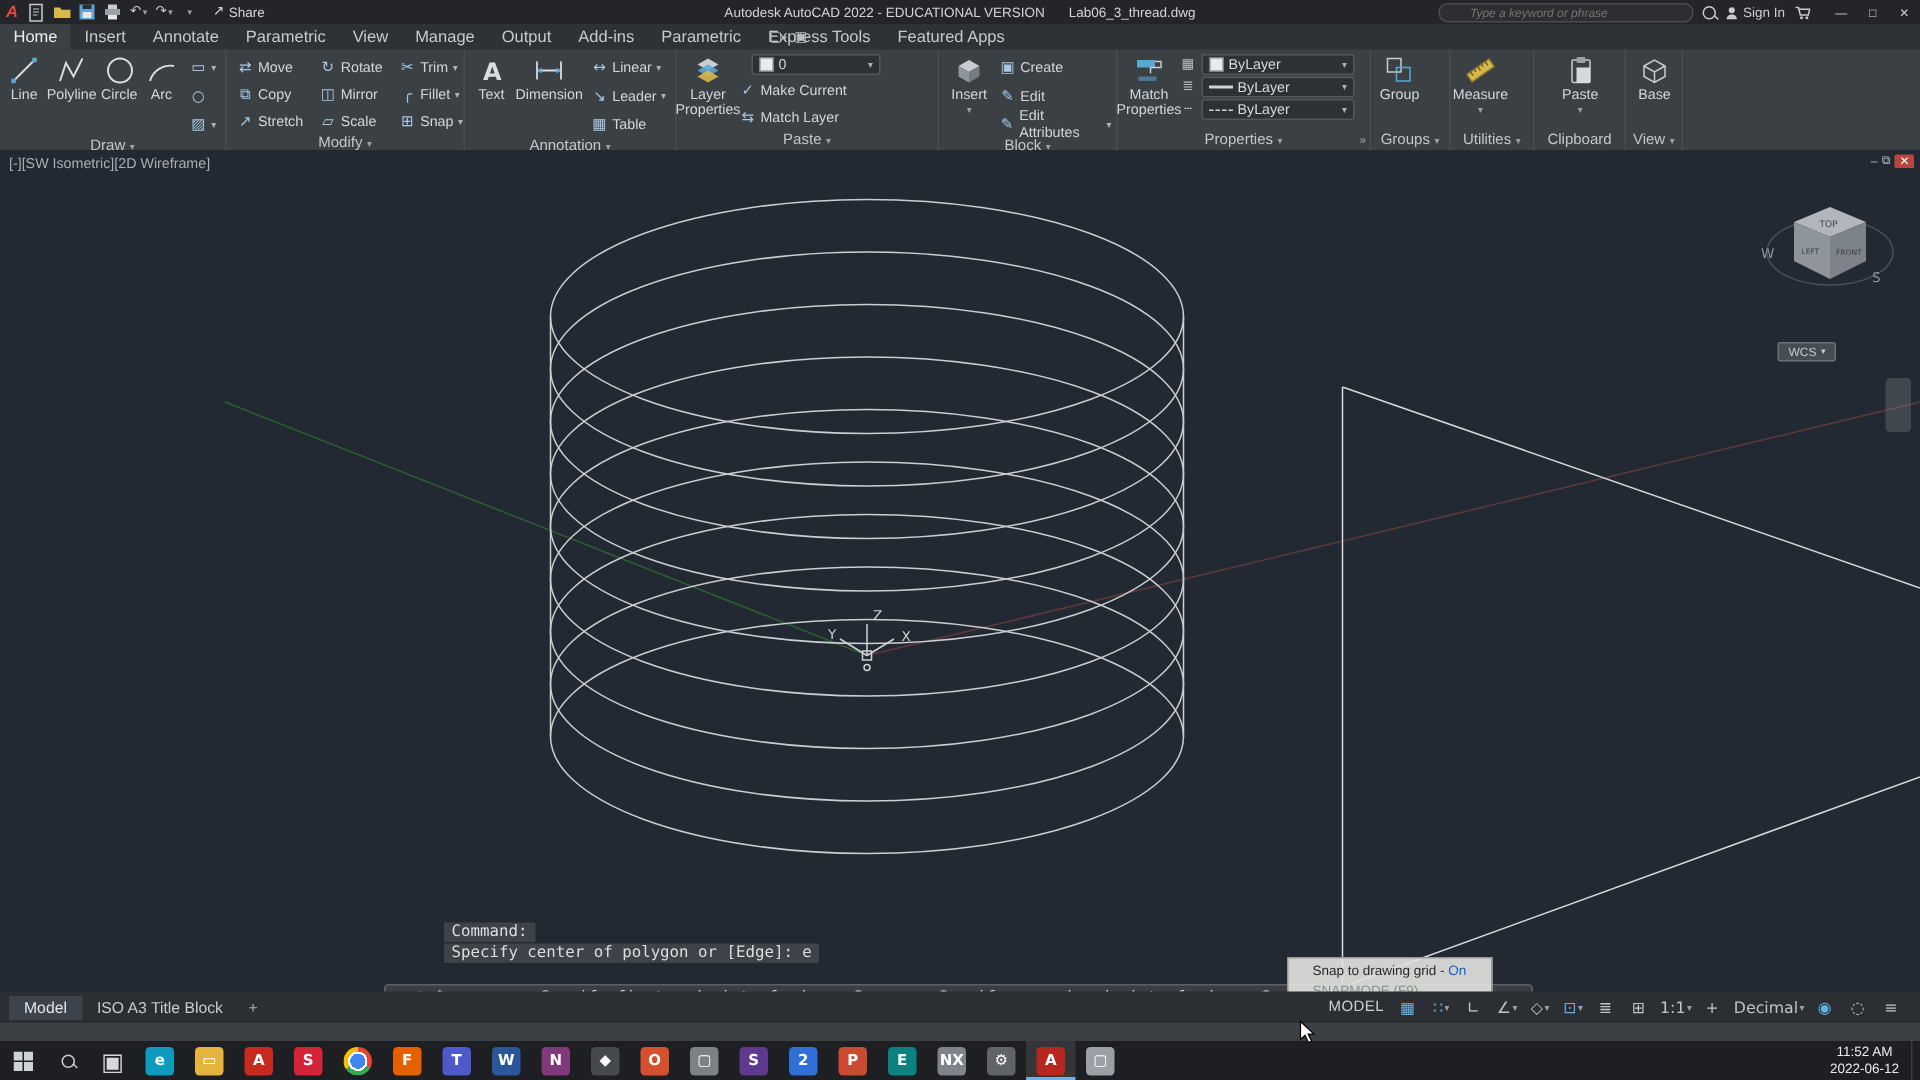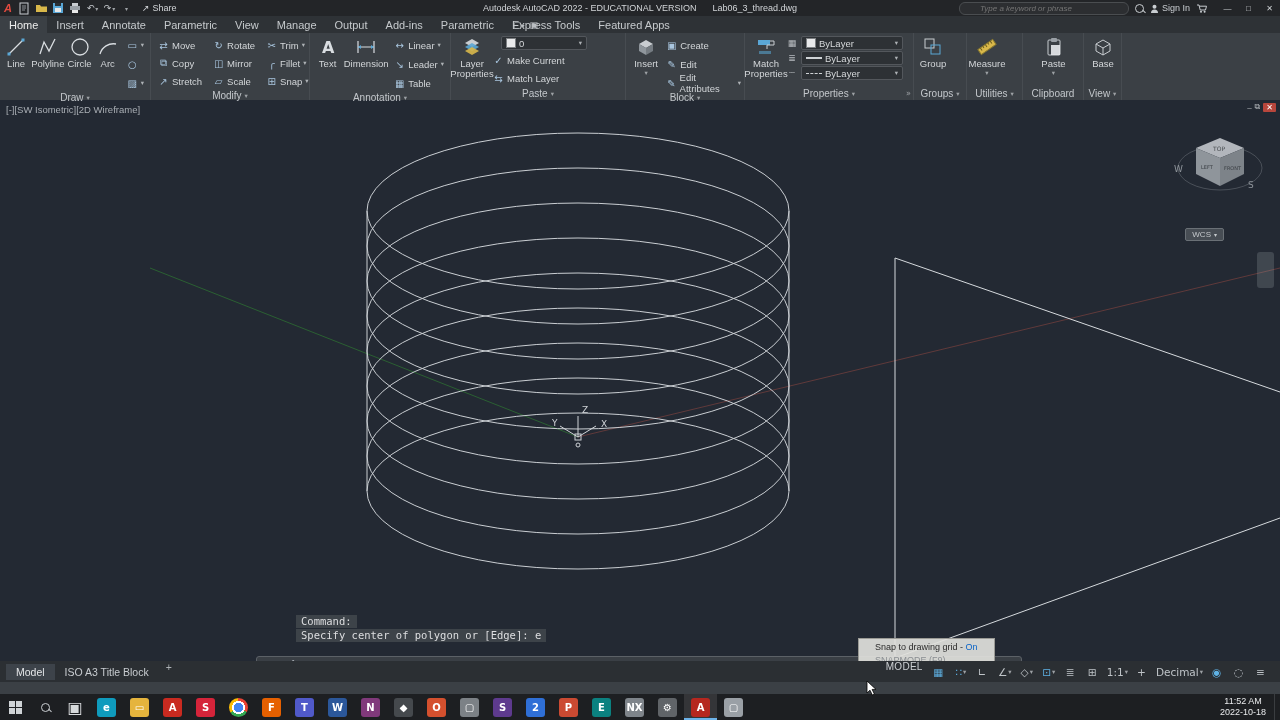--- a/index.html
+++ b/index.html
@@ -71,21 +71,21 @@
     font-family:"DejaVu Sans Mono",monospace;font-size:10.5px;color:#d8dadc;z-index:5;white-space:nowrap;overflow:hidden;}
   .cmdbar .xi{color:#c3c7cb;font-size:9px;}
   .pent{width:9px;height:9px;background:#c8cdd2;clip-path:polygon(50% 0,100% 38%,82% 100%,18% 100%,0 38%);}
   .cmdbar b{color:#ffffff;margin-top:16px;}
   .snaptip{position:absolute;left:858px;top:538px;z-index:6;background:rgba(225,225,220,.92);border:1px solid #9a9a95;
     padding:2px 16px;font-size:9px;color:#2a2a2a;line-height:1.4;}
   .snaptip .on{color:#0a64c8;}
   .snaptip .sc{color:#8a8e92;}
   
   #bottombar{position:absolute;top:661px;left:0;right:0;height:21px;background:#2b2f33;display:flex;
-    font-size:10.5px;color:#c8ccd0;padding-left:6px;z-index:7;}
+    align-items:center;font-size:10.5px;color:#c8ccd0;padding-left:6px;z-index:7;}
   .ltab{padding:2px 10px;}
   .ltab.active{background:#3d434a;color:#e4e6e8;}
   .addtab{padding:0 7px;color:#aeb2b6;}
   .sb-model{margin-left:auto;font-size:10px;margin-right:5px;color:#cdd1d4;letter-spacing:.3px;}
   #statusicons{display:flex;align-items:center;margin-right:8px;}
   .sb-item{height:17px;min-width:16px;display:flex;align-items:center;justify-content:center;gap:1px;
     padding:0 3px;color:#bfc4c8;font-size:10.5px;}
   .sb-item .g{font-size:10.5px;}
   .sb-item .c{font-size:6.5px;color:#9da1a5;}
   .sb-item.active .g{color:#5fb2e5;}
@@ -813,21 +813,21 @@
     <span class="tray">
       <span style="display:flex;align-items:center;">
 
       <span class="ti uni"></span>
           <span class="ti uni"></span>
           <span class="ti uni"></span>
           <span class="ti uni"></span>
         </span>
       <span class="clock">
         <div>11:52 AM</div>
-        <div>2022-10-18</div>
+        <div>2022-06-12</div>
       </span>
       <span class="sliver"></span>
     </span>
   </div>
 
   <svg id="cursor" width="12" height="16">
     <path d="M1 1 L1 13 L4 10.2 L6.3 15 L8.4 14 L6.1 9.4 L10 9.4 Z" fill="#ffffff" stroke="#000" stroke-width="0.8"></path>
   </svg>
 </div>
 

